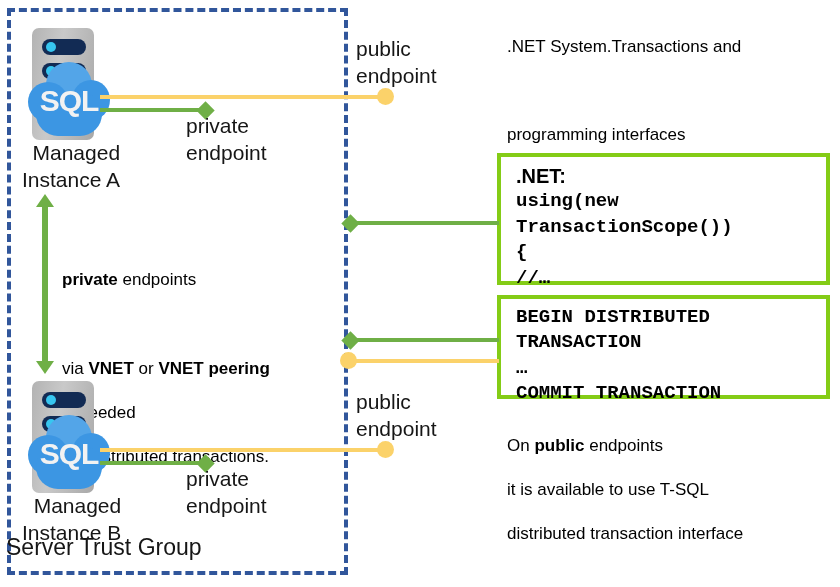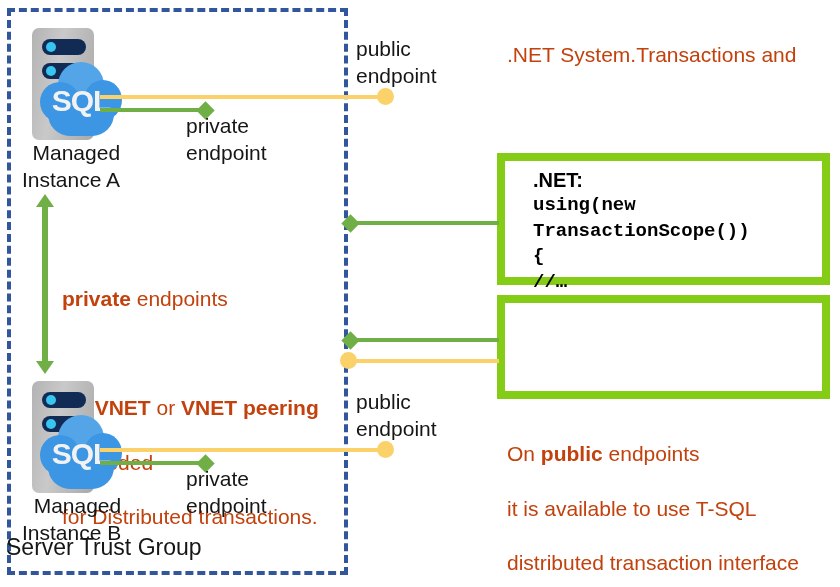--- a/index.html
+++ b/index.html
@@ -52,21 +52,21 @@
   .server-slot.s2 { top: 35px; }
   .server-led {
     position: absolute;
     left: 4px; top: 3px;
     width: 10px; height: 10px;
     border-radius: 50%;
     background: #37C6F0;
   }
   .sql-cloud {
     position: absolute;
-    left: 22px; top: 38px;
+    left: 10px; top: 38px;
     width: 82px; height: 74px;
   }
   .sql-cloud .c {
     position: absolute;
     border-radius: 50%;
     background: #3C96E3;
   }
   .sql-cloud .c1 { left: 18px; top: 0px;  width: 46px; height: 46px; background:#53A5E8; }
   .sql-cloud .c2 { left: 0px;  top: 20px; width: 40px; height: 40px; background:#3C96E3; }
   .sql-cloud .c3 { left: 44px; top: 18px; width: 38px; height: 40px; background:#3C96E3; }
@@ -125,35 +125,35 @@
     left: 0;
     width: 0; height: 0;
     border-left: 9px solid transparent;
     border-right: 9px solid transparent;
   }
   #vnet-arrow .head.up   { top: 0px;  border-bottom: 13px solid #6FAF46; }
   #vnet-arrow .head.down { bottom: 0px; border-top: 13px solid #6FAF46; }
 
   
   .para {
-    font-size: 21px;
+    font-size: 17px;
     line-height: 1.30;
-    color: #c2410c;
+    color: #000000;
     white-space: pre-line;
   }
   #vnet-note  { left: 62px;  top: 203px; width: 290px; }
   #intro-note { left: 507px; top: 14px;  width: 330px; }
   #public-note{ left: 507px; top: 413px; width: 335px; }
 
   
   .code-box {
-    border: 8px solid #84cc16;
+    border: 4px solid #84cc16;
     background: #ffffff;
     box-sizing: border-box;
-    padding: 6px 10px 8px 28px;
+    padding: 6px 10px 8px 15px;
   }
   .code-title {
     font-family: "Liberation Sans", sans-serif;
     font-size: 20px;
     font-weight: bold;
     color: #000;
     line-height: 1.32;
   }
   .code-body {
     font-family: "Liberation Mono", monospace;
@@ -263,20 +263,23 @@
     <div class="code-body" style="white-space: pre-line;">using(new TransactionScope())
 {
     //…
 }</div>
   </div>
 
   <div class="abs line-h green" style="left:352px; top:221px; width:147px;"></div>
   <div class="abs diamond" style="left:344px; top:217px;"></div>
 
   <div class="abs code-box" id="tsql-box">
+    <div class="code-body" style="white-space: pre-line;">BEGIN DISTRIBUTED TRANSACTION
+…
+COMMIT TRANSACTION</div>
   </div>
 
   <div class="abs line-h green" style="left:352px; top:338px; width:147px;"></div>
   <div class="abs diamond" style="left:344px; top:334px;"></div>
 
   <div class="abs line-h yellow" style="left:352px; top:359px; width:147px;"></div>
   <div class="abs dot" style="left:340px; top:352px;"></div>
 
   <div class="abs para" id="public-note">
     <span>On </span><b>public</b><span> endpoints</span><br>

